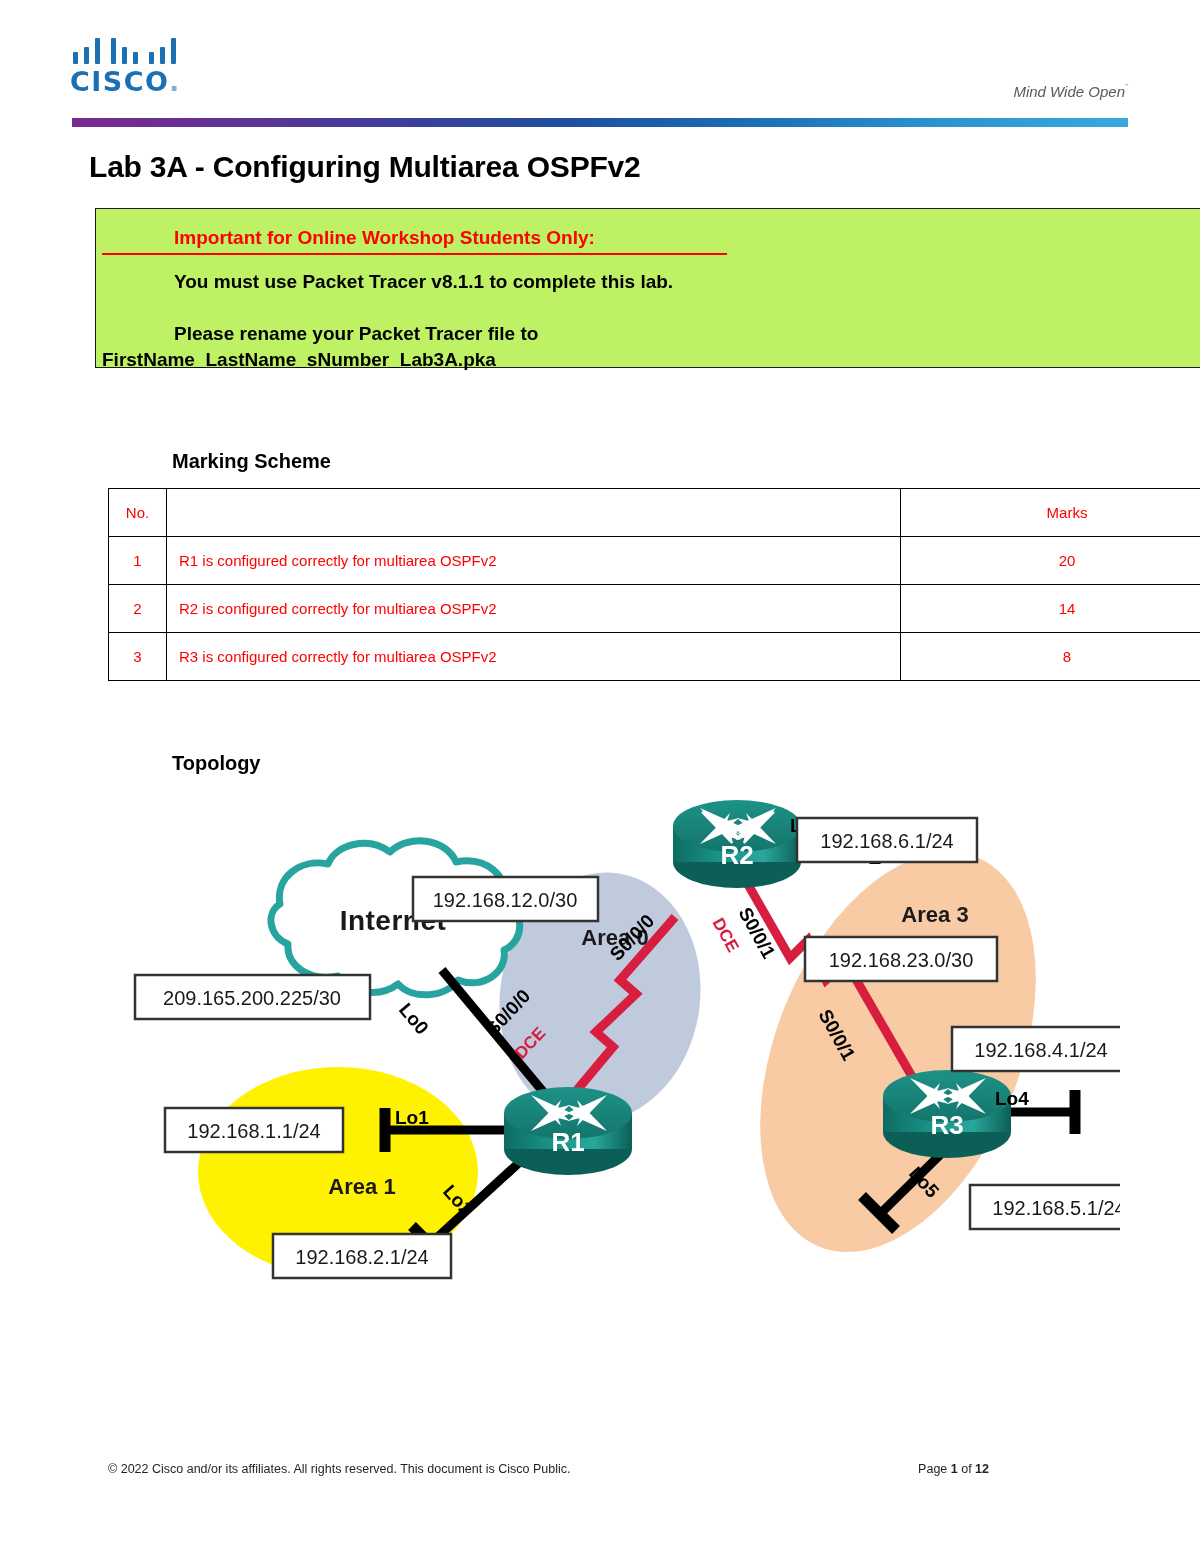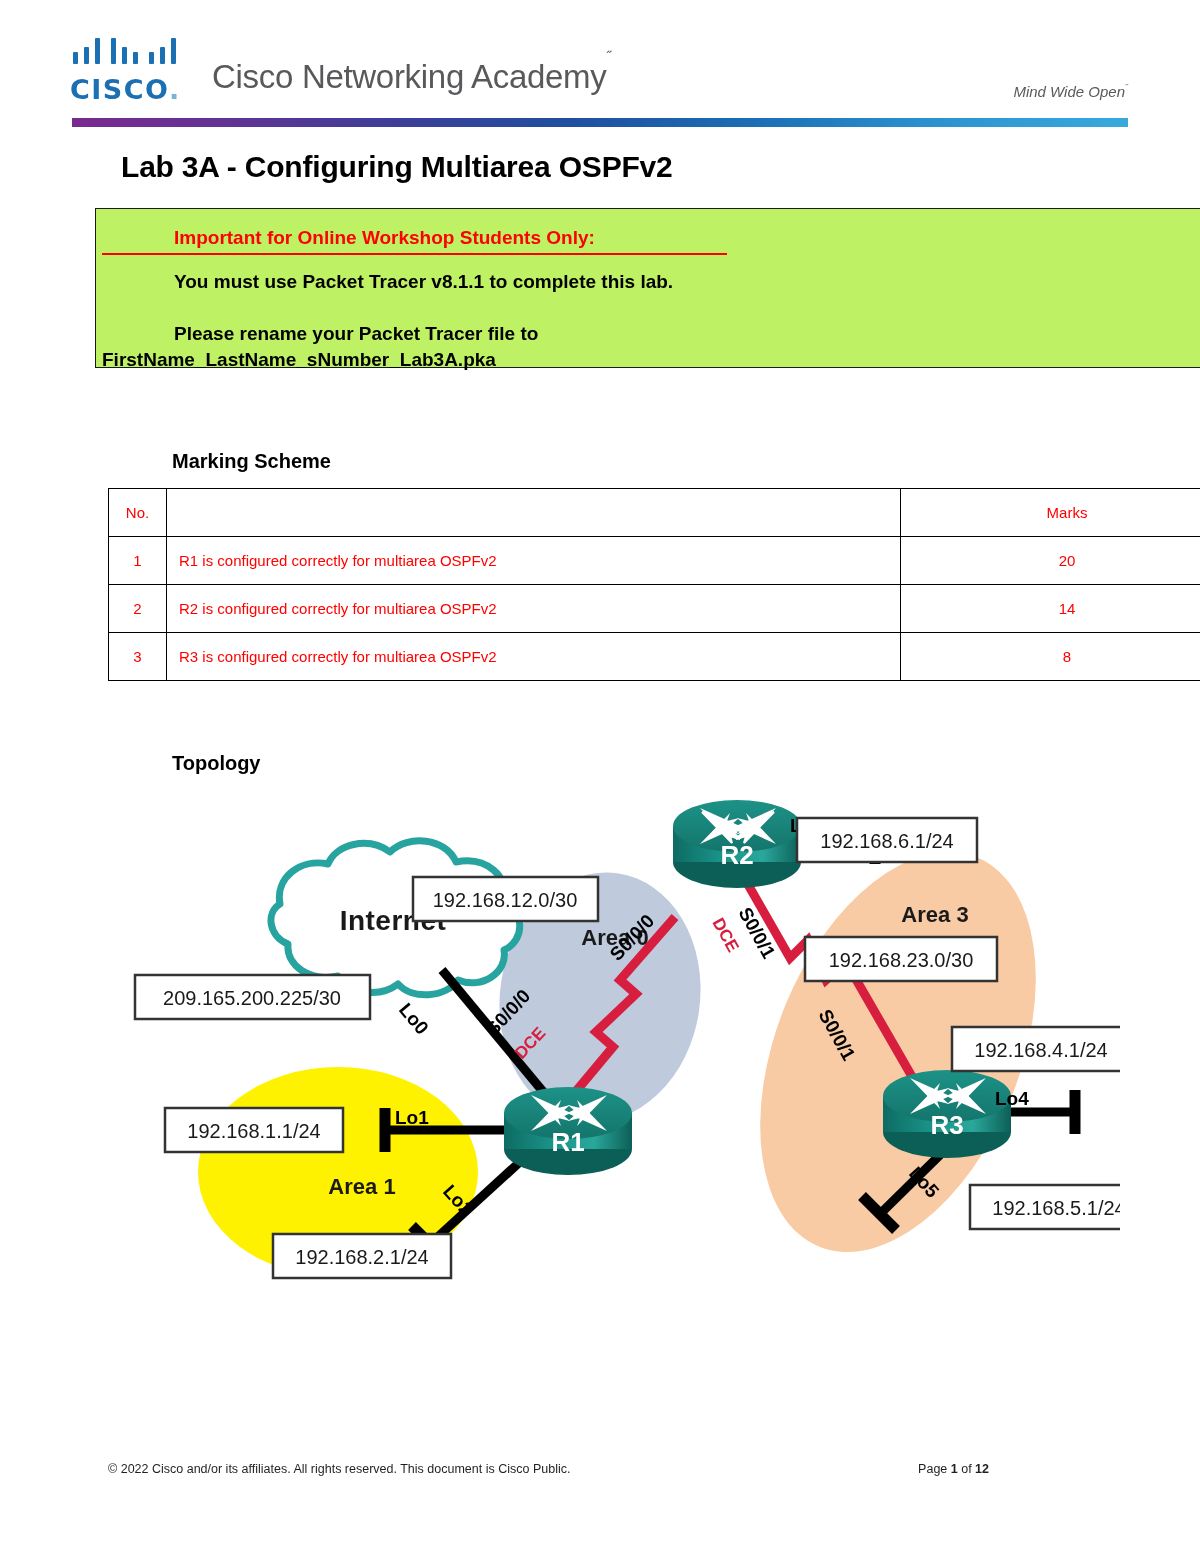--- a/index.html
+++ b/index.html
@@ -3,31 +3,31 @@
 <meta charset="utf-8">
 <style>
   html,body{margin:0;padding:0;background:#fff;}
   body{width:1200px;height:1553px;position:relative;font-family:"Liberation Sans",sans-serif;color:#000;overflow:hidden;}
 
   
   .page-header{position:absolute;left:0;top:0;width:1200px;height:135px;}
   .cisco-logo{position:absolute;left:70px;top:38px;width:120px;height:70px;}
   .cisco-bars{position:absolute;left:3px;top:0;width:114px;height:26px;}
   .cisco-bars i{position:absolute;bottom:0;width:5px;background:#1b6fb3;border-radius:1px;display:block;}
-  .cisco-wordmark{position:absolute;left:0;top:36px;font-size:27px;font-weight:bold;letter-spacing:1.5px;color:#1b6fb3;font-family:"DejaVu Sans",sans-serif;}
+  .cisco-wordmark{position:absolute;left:0;top:28px;font-size:27px;font-weight:bold;letter-spacing:1.5px;color:#1b6fb3;font-family:"DejaVu Sans",sans-serif;}
   .cisco-wordmark .dot{color:#7ab3d9;}
   .academy-text{position:absolute;left:212px;top:58px;font-size:33px;color:#58595b;font-family:"Liberation Sans",sans-serif;letter-spacing:-0.3px;white-space:nowrap;}
   .academy-text sup{font-size:14px;top:-14px;position:relative;}
   .mind-wide{position:absolute;right:72px;top:83px;font-size:15px;color:#58595b;white-space:nowrap;font-style:italic;}
   .mind-wide sup{font-size:9px;}
   .gradient-bar{position:absolute;left:72px;top:118px;width:1056px;height:9px;
     background:linear-gradient(90deg,#7a2a8f 0%,#6b2f93 10%,#3b3f99 32%,#1f4f9e 47%,#1c6fb5 65%,#2c93cf 82%,#39a9dd 100%);}
 
   
-  .lab-title{position:absolute;left:121px;top:150px;font-size:30px;font-weight:bold;letter-spacing:-0.2px;white-space:nowrap;}
+  .lab-title{position:absolute;left:89px;top:150px;font-size:30px;font-weight:bold;letter-spacing:-0.2px;white-space:nowrap;}
 
   
   .notice-box{position:absolute;left:95px;top:208px;width:1123px;height:160px;border:1.5px solid #1a1a1a;box-sizing:border-box;background:#bef264;}
   .notice-red{position:absolute;left:78px;top:18px;font-size:19px;font-weight:bold;color:#ff0000;white-space:nowrap;}
   .notice-underline{position:absolute;left:6px;top:44px;width:625px;height:2px;background:#ff0000;}
   .notice-line2{position:absolute;left:78px;top:62px;font-size:19px;font-weight:bold;white-space:nowrap;}
   .notice-line3{position:absolute;left:78px;top:114px;font-size:19px;font-weight:bold;white-space:nowrap;}
   .notice-line4{position:absolute;left:6px;top:140px;font-size:19px;font-weight:bold;white-space:nowrap;}
 
   
@@ -61,21 +61,20 @@
       <i style="left:22px;height:26px;"></i>
       <i style="left:38px;height:26px;"></i>
       <i style="left:49px;height:17px;"></i>
       <i style="left:60px;height:12px;"></i>
       <i style="left:76px;height:12px;"></i>
       <i style="left:87px;height:17px;"></i>
       <i style="left:98px;height:26px;"></i>
     </div>
     <div class="cisco-wordmark"><span>CISCO</span><span class="dot">.</span></div>
   </div>
-  <div class="academy-text"><span>Cisco Networking Academy</span><sup>˝</sup></div>
   <div class="mind-wide"><span>Mind Wide Open</span><sup>˝</sup></div>
   <div class="gradient-bar"></div>
 </div>
 
 <div class="lab-title">Lab 3A - Configuring Multiarea OSPFv2</div>
 
 <div class="notice-box">
   <div class="notice-red">Important for Online Workshop Students Only:</div>
   <div class="notice-underline"></div>
   <div class="notice-line2">You must use Packet Tracer v8.1.1 to complete this lab.</div>

